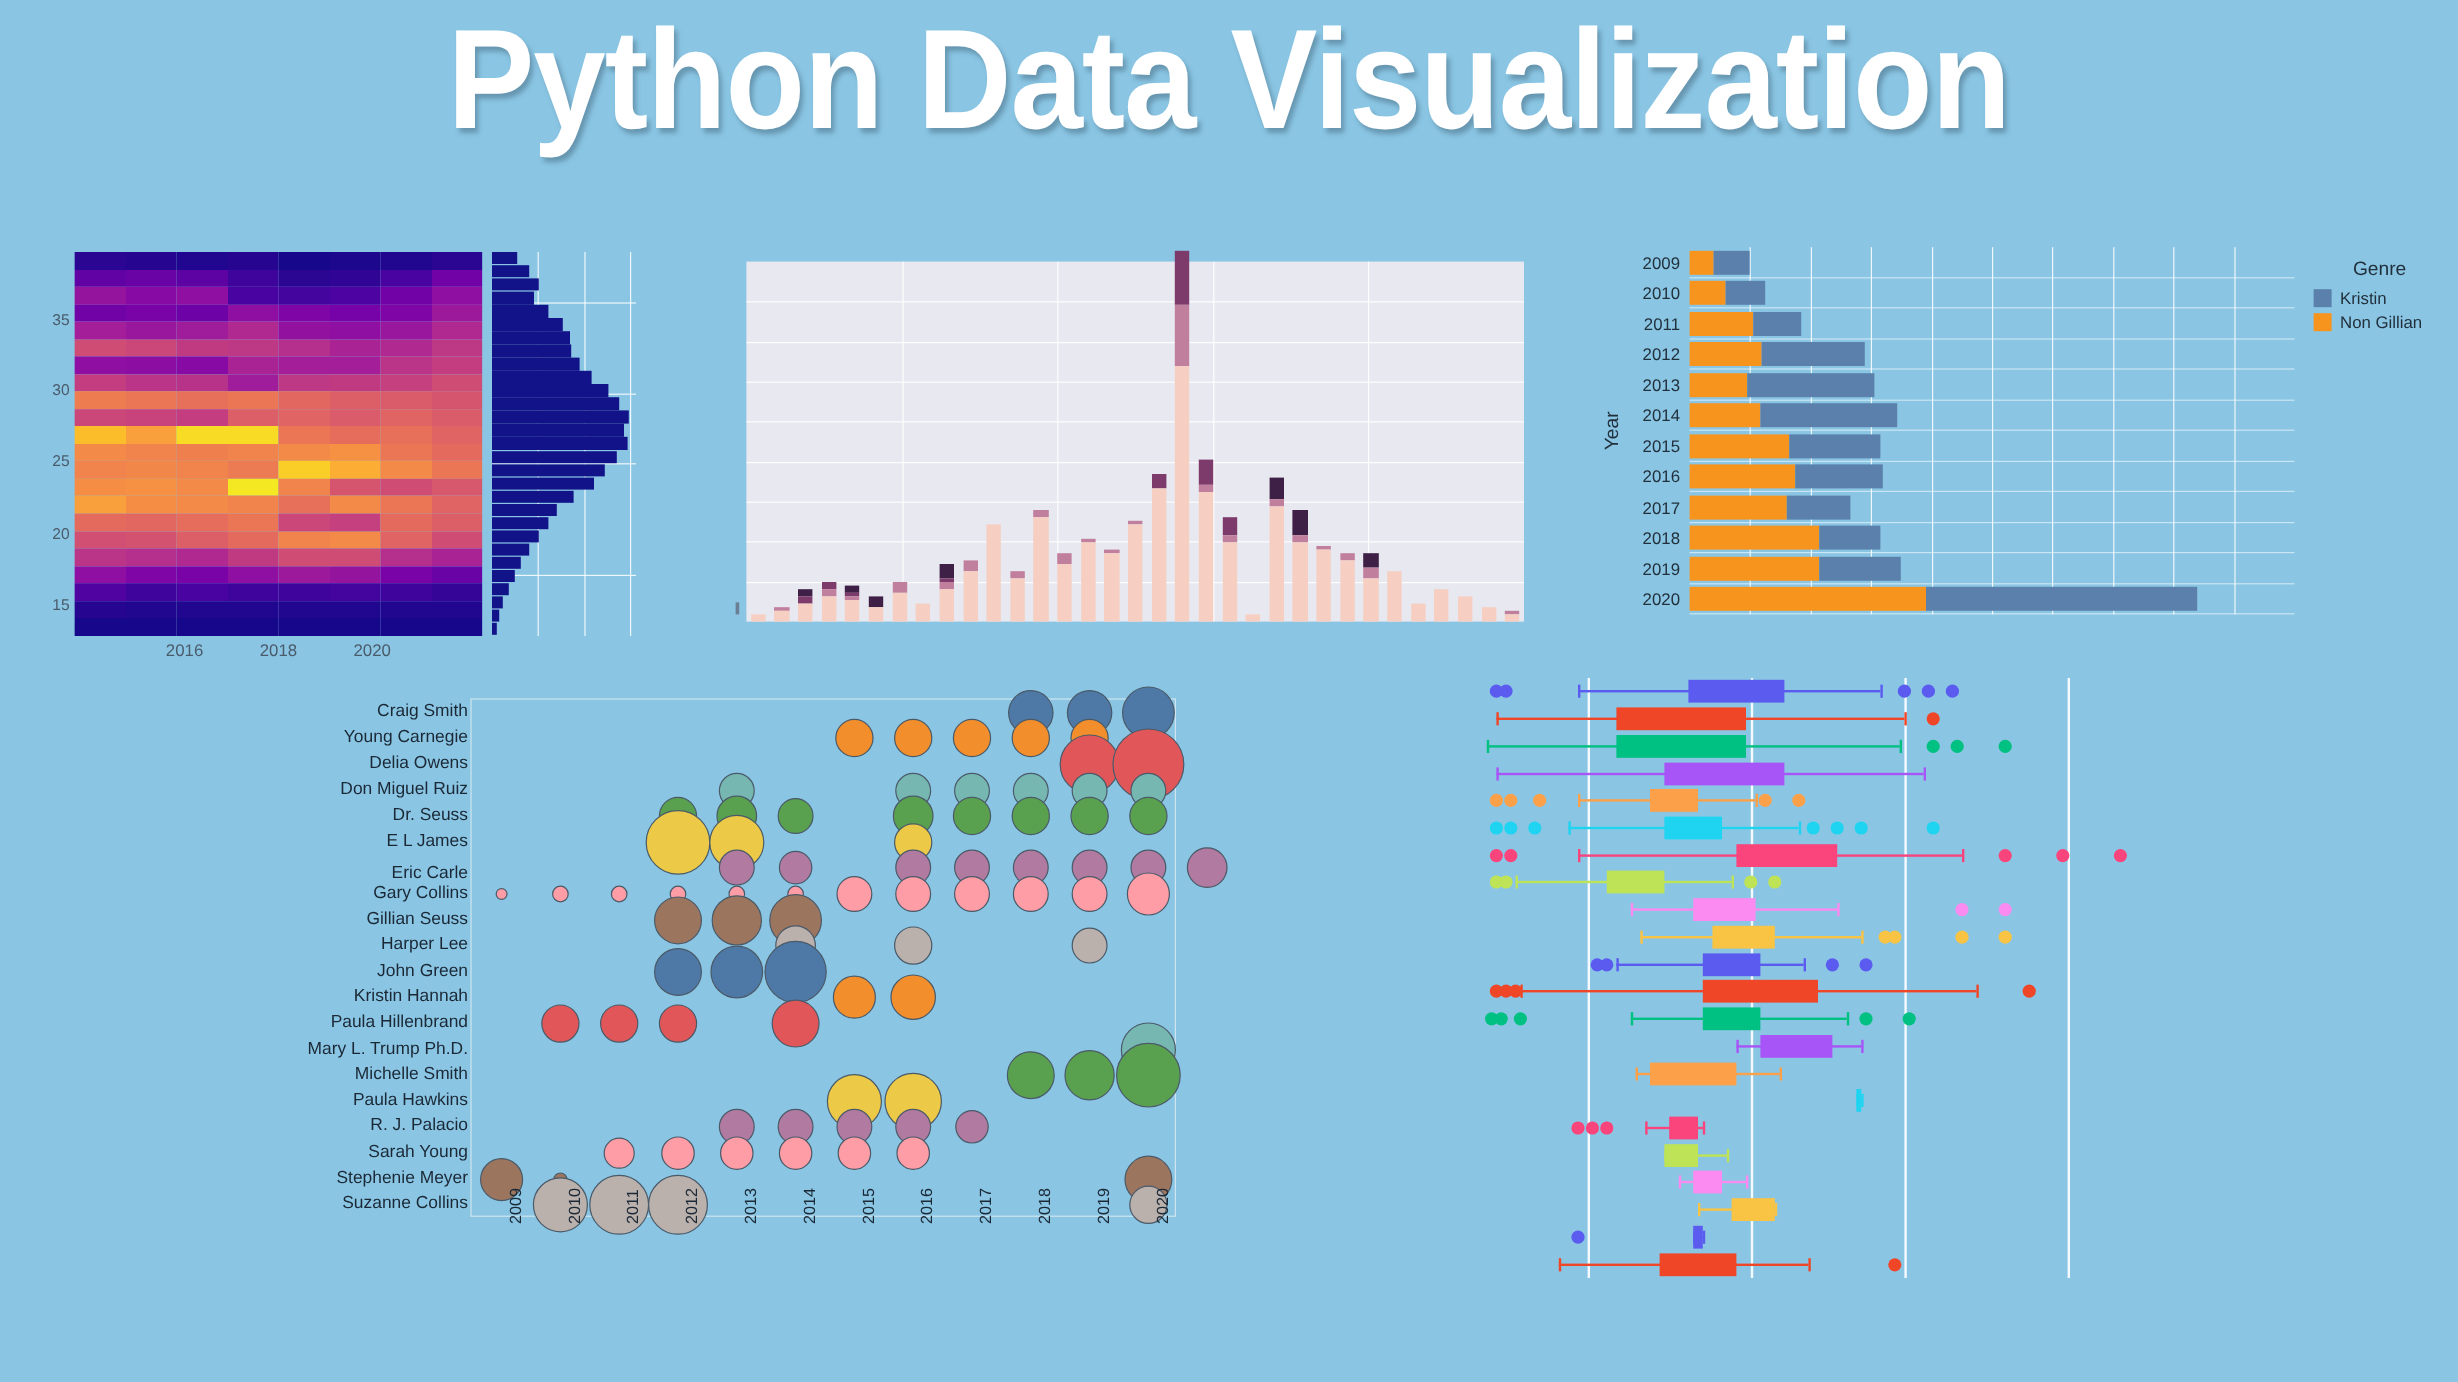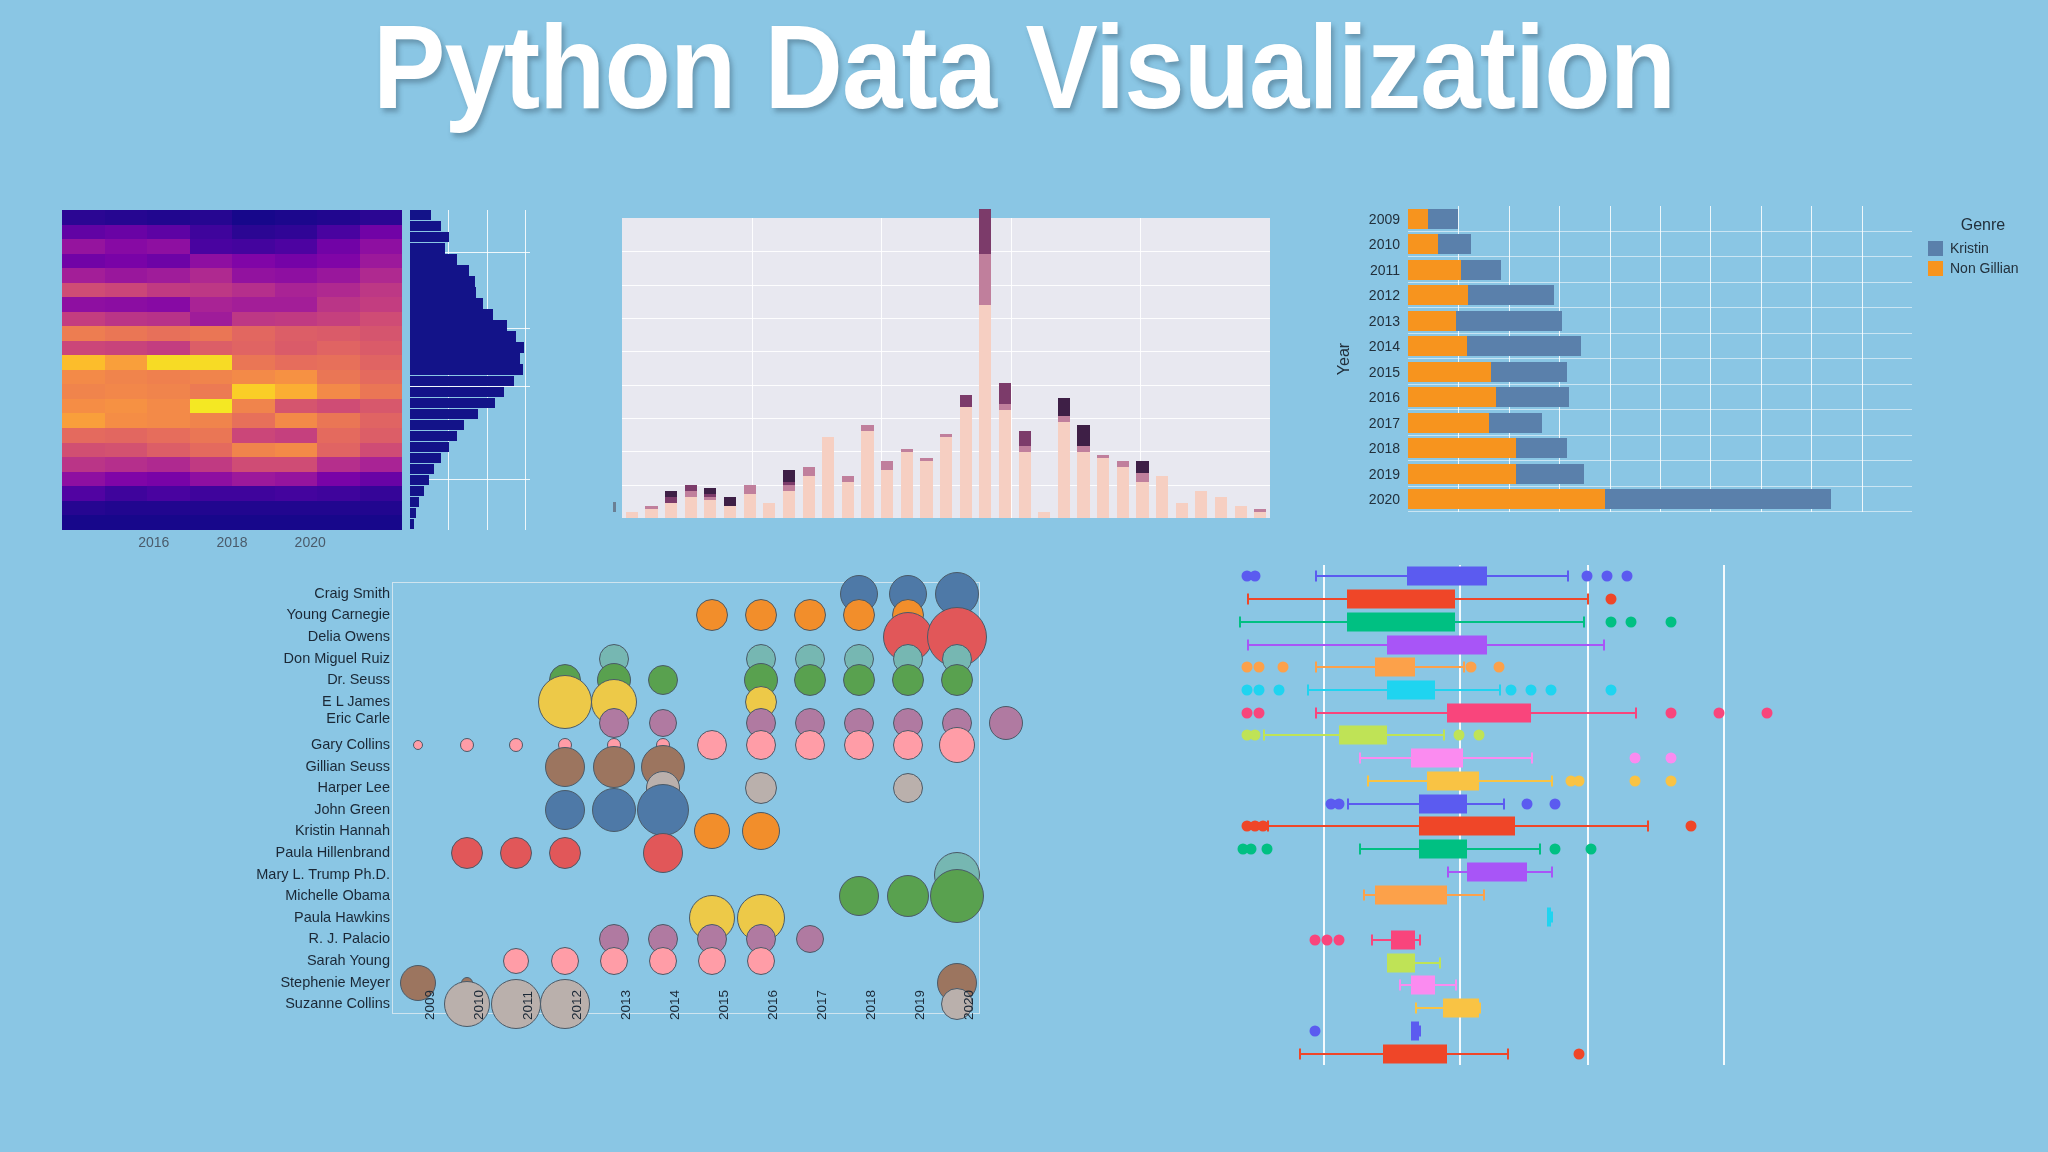--- a/index.html
+++ b/index.html
@@ -309,20 +309,27 @@
         <div class="hm-row" style="height: 14.5455px;">
           <div class="hm-cell" style="background: rgb(23, 7, 139);"></div>
           <div class="hm-cell" style="background: rgb(23, 7, 139);"></div>
           <div class="hm-cell" style="background: rgb(23, 7, 139);"></div>
           <div class="hm-cell" style="background: rgb(23, 7, 139);"></div>
           <div class="hm-cell" style="background: rgb(23, 7, 139);"></div>
           <div class="hm-cell" style="background: rgb(23, 7, 139);"></div>
           <div class="hm-cell" style="background: rgb(23, 7, 139);"></div>
           <div class="hm-cell" style="background: rgb(23, 7, 139);"></div>
         </div>
+      </div>
+    <div class="hm-ylabels" id="hm-ylabels">
+        <div class="hm-ylab" style="top: 56px;">35</div>
+        <div class="hm-ylab" style="top: 115.2px;">30</div>
+        <div class="hm-ylab" style="top: 174.4px;">25</div>
+        <div class="hm-ylab" style="top: 235.2px;">20</div>
+        <div class="hm-ylab" style="top: 294.4px;">15</div>
       </div>
     <div class="hm-xlabels" id="hm-xlabels">
         <div class="hm-xlab" style="left: 91.8px;">2016</div>
         <div class="hm-xlab" style="left: 170px;">2018</div>
         <div class="hm-xlab" style="left: 248.2px;">2020</div>
       </div>
     <div class="hm-marg" id="hm-marg">
         <div class="hm-marg-grid" style="left: 38.4px;"></div>
         <div class="hm-marg-grid" style="left: 76.8px;"></div>
         <div class="hm-marg-grid" style="left: 115.2px;"></div>
@@ -684,29 +691,29 @@
   </div>
 
   <div class="panel" id="bubble-panel">
     <div class="bub-names" id="bub-names">
         <div class="bub-name" style="top: 14.8px;">Craig Smith</div>
         <div class="bub-name" style="top: 36.4px;">Young Carnegie</div>
         <div class="bub-name" style="top: 58px;">Delia Owens</div>
         <div class="bub-name" style="top: 79.6px;">Don Miguel Ruiz</div>
         <div class="bub-name" style="top: 101.2px;">Dr. Seuss</div>
         <div class="bub-name" style="top: 122.8px;">E L James</div>
-        <div class="bub-name" style="top: 140px; text-align: center;">Eric Carle</div>
+        <div class="bub-name" style="top: 150px; text-align: center;">Eric Carle</div>
         <div class="bub-name" style="top: 166px;">Gary Collins</div>
         <div class="bub-name" style="top: 187.6px;">Gillian Seuss</div>
         <div class="bub-name" style="top: 209.2px;">Harper Lee</div>
         <div class="bub-name" style="top: 230.8px;">John Green</div>
         <div class="bub-name" style="top: 252.4px;">Kristin Hannah</div>
         <div class="bub-name" style="top: 274px;">Paula Hillenbrand</div>
         <div class="bub-name" style="top: 295.6px;">Mary L. Trump Ph.D.</div>
-        <div class="bub-name" style="top: 317.2px;">Michelle Obama</div>
+        <div class="bub-name" style="top: 317.2px;">Michelle Smith</div>
         <div class="bub-name" style="top: 338.8px;">Paula Hawkins</div>
         <div class="bub-name" style="top: 360.4px;">R. J. Palacio</div>
         <div class="bub-name" style="top: 382px;">Sarah Young</div>
         <div class="bub-name" style="top: 403.6px;">Stephenie Meyer</div>
         <div class="bub-name" style="top: 425.2px;">Suzanne Collins</div>
       </div>
     <div class="bub-plot" id="bub-plot">
         <div class="bubble" style="width: 36px; height: 36px; left: 465.5px; top: 10.8px; background: rgb(78, 121, 167);"></div>
         <div class="bubble" style="width: 36px; height: 36px; left: 514.5px; top: 10.8px; background: rgb(78, 121, 167);"></div>
         <div class="bubble" style="width: 42px; height: 42px; left: 563.5px; top: 10.8px; background: rgb(78, 121, 167);"></div>

